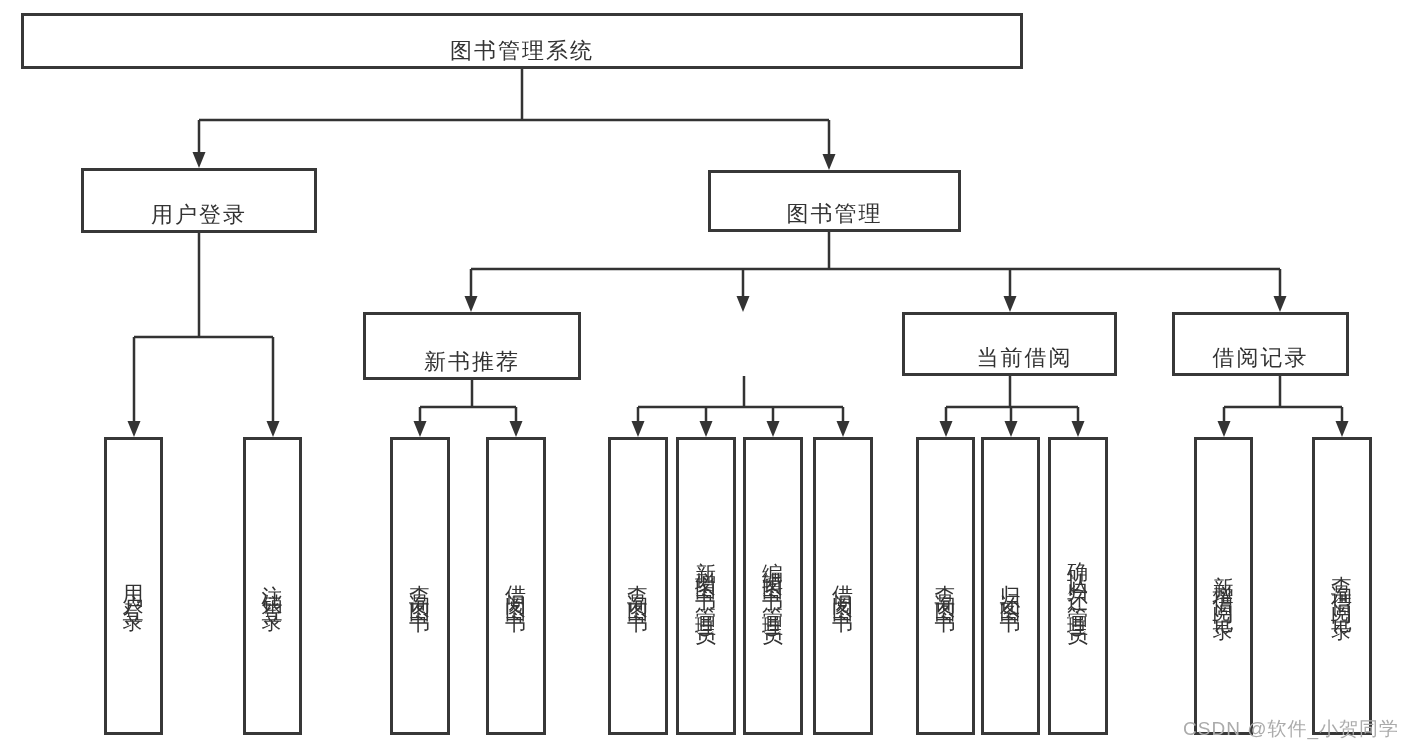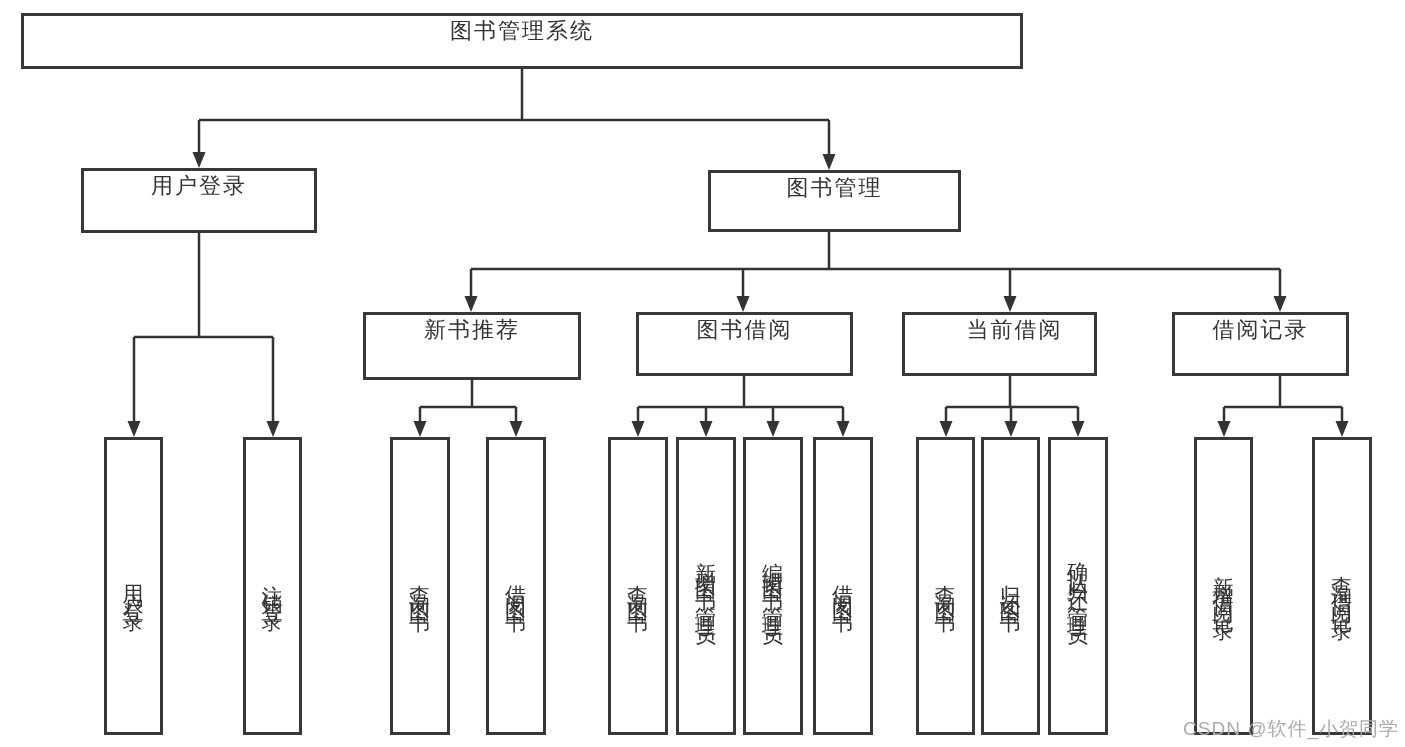--- a/index.html
+++ b/index.html
@@ -24,21 +24,21 @@
     overflow:hidden;
   }
   .connectors{
     position:absolute;left:0;top:0;width:1405px;height:747px;
     pointer-events:none;
   }
   .box{
     position:absolute;
     background:var(--background);
     border:3px solid var(--border);
-    display:flex;align-items:flex-start;justify-content:center;
+    display:flex;align-items:flex-end;justify-content:center;
   }
   .h-box{
     font-size:22px;
     letter-spacing:2px;
     white-space:nowrap;
   }
   .v-box{}
   .v-box .vtext{
     position:absolute;
     left:50%;top:50%;
@@ -131,24 +131,21 @@
   <div class="box h-box" style="left:81px;top:168px;width:236px;height:65px;">
     <span>用户登录</span>
   </div>
   <div class="box h-box" style="left:708px;top:170px;width:253px;height:62px;">
     <span>图书管理</span>
   </div>
 
   <div class="box h-box" style="left:363px;top:312px;width:218px;height:68px;">
     <span>新书推荐</span>
   </div>
-  <div class="box h-box" style="left:636px;top:312px;width:217px;height:64px;">
-    <span>图书借阅</span>
-  </div>
-  <div class="box h-box" style="left:902px;top:312px;width:195px;height:64px;padding-left:30px;">
+  <div class="box h-box" style="left:902px;top:312px;width:215px;height:64px;padding-left:30px;">
     <span>当前借阅</span>
   </div>
   <div class="box h-box" style="left:1172px;top:312px;width:177px;height:64px;">
     <span>借阅记录</span>
   </div>
 
   <div class="box v-box" style="left:104px;top:437px;width:59px;height:298px;">
     <span class="vtext">用户登录</span>
   </div>
   <div class="box v-box" style="left:243px;top:437px;width:59px;height:298px;">

